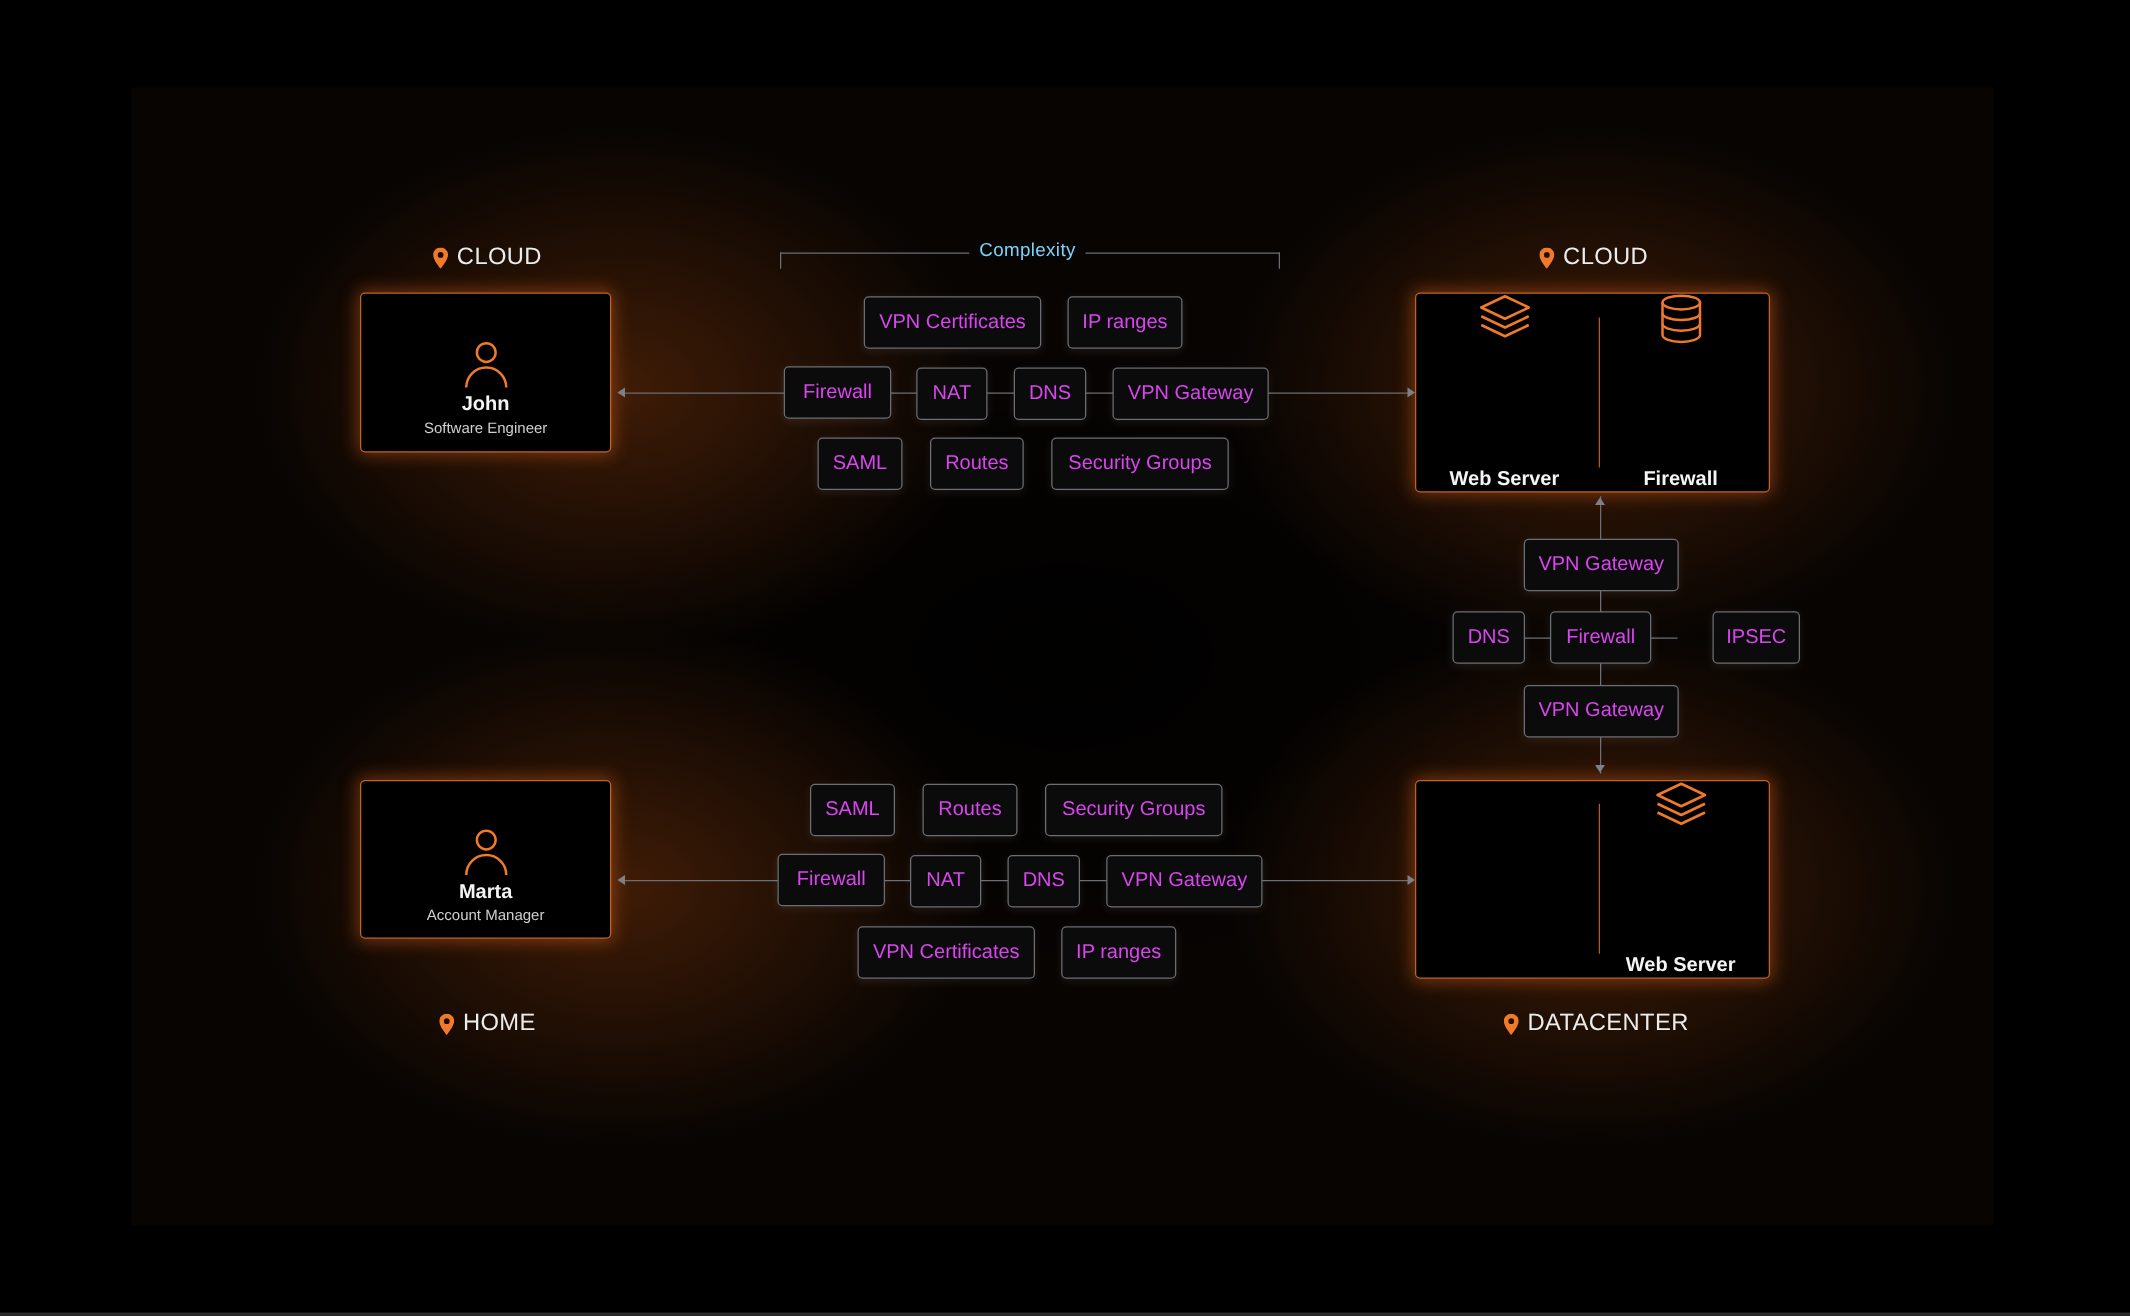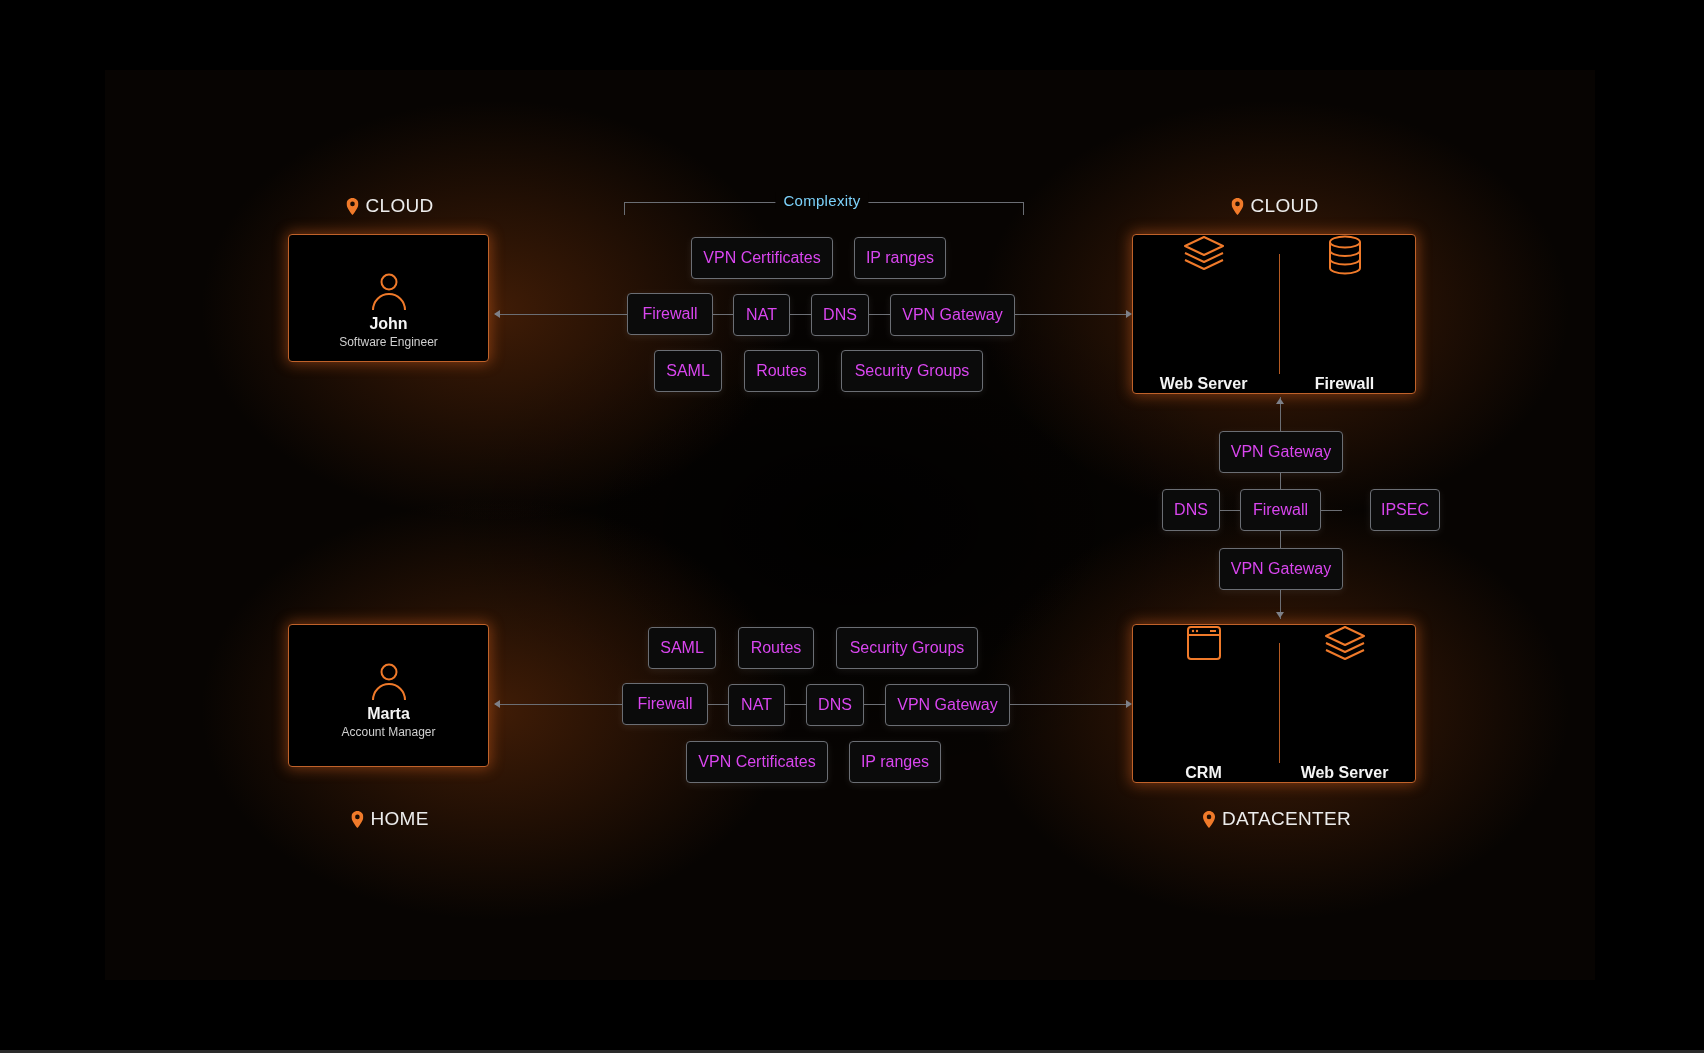--- a/index.html
+++ b/index.html
@@ -104,21 +104,21 @@
   <div class="person">
     <svg width="36" height="38" viewBox="0 0 36 38">
       <circle cx="18" cy="9" r="7.5" fill="none" stroke="#f07a2a" stroke-width="2"></circle>
       <path d="M2 37 A16 16 0 0 1 34 37" fill="none" stroke="#f07a2a" stroke-width="2"></path>
     </svg>
     <div class="name">John</div>
     <div class="role">Software Engineer</div>
   </div>
 </div>
 
-<div class="card" style="left:288px; top:624px; width:201px; height:143px;">
+<div class="card" style="left:288px; top:624px; width:201px; height:127px;">
   <div class="person">
     <svg width="36" height="38" viewBox="0 0 36 38">
       <circle cx="18" cy="9" r="7.5" fill="none" stroke="#f07a2a" stroke-width="2"></circle>
       <path d="M2 37 A16 16 0 0 1 34 37" fill="none" stroke="#f07a2a" stroke-width="2"></path>
     </svg>
     <div class="name">Marta</div>
     <div class="role">Account Manager</div>
   </div>
 </div>
 
@@ -137,30 +137,20 @@
       <ellipse cx="18" cy="7" rx="15" ry="5.5" fill="none" stroke="#f07a2a" stroke-width="2"></ellipse>
       <path d="M3 7 V33 A15 5.5 0 0 0 33 33 V7" fill="none" stroke="#f07a2a" stroke-width="2"></path>
       <path d="M3 15.5 A15 5.5 0 0 0 33 15.5" fill="none" stroke="#f07a2a" stroke-width="2"></path>
       <path d="M3 24 A15 5.5 0 0 0 33 24" fill="none" stroke="#f07a2a" stroke-width="2"></path>
     </svg>
     <div class="lbl">Firewall</div>
   </div>
 </div>
 
 <div class="card" style="left:1132px; top:624px; width:284px; height:159px;">
-  <div class="split-cell" style="left:0;">
-    <svg width="36" height="36" viewBox="0 0 36 36">
-      <rect x="2" y="2" width="32" height="32" rx="3" fill="none" stroke="#f07a2a" stroke-width="2"></rect>
-      <line x1="2" y1="10" x2="34" y2="10" stroke="#f07a2a" stroke-width="2"></line>
-      <circle cx="7" cy="6" r="1.2" fill="#f07a2a"></circle>
-      <circle cx="11" cy="6" r="1.2" fill="#f07a2a"></circle>
-      <line x1="24" y1="6" x2="30" y2="6" stroke="#f07a2a" stroke-width="2"></line>
-    </svg>
-    <div class="lbl">CRM</div>
-  </div>
   <div class="divider" style="left:146px; top:18px; height:120px;"></div>
   <div class="split-cell" style="left:50%;">
     <svg width="42" height="36" viewBox="0 0 42 36">
       <path d="M21 2 L40 11 L21 20 L2 11 Z" fill="none" stroke="#f07a2a" stroke-width="2" stroke-linejoin="round"></path>
       <path d="M2 18 L21 27 L40 18" fill="none" stroke="#f07a2a" stroke-width="2" stroke-linejoin="round"></path>
       <path d="M2 25 L21 34 L40 25" fill="none" stroke="#f07a2a" stroke-width="2" stroke-linejoin="round"></path>
     </svg>
     <div class="lbl">Web Server</div>
   </div>
 </div>

